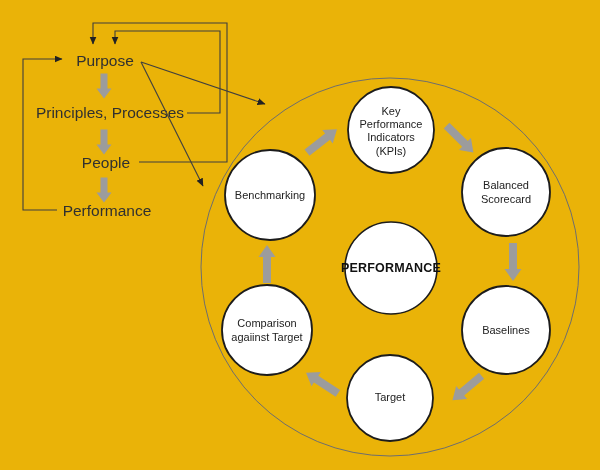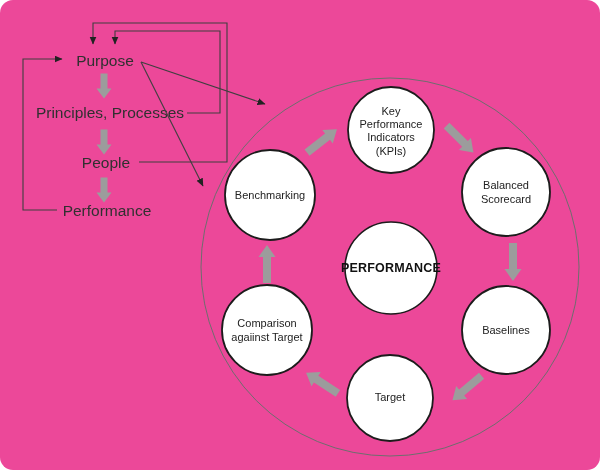--- a/index.html
+++ b/index.html
@@ -4,24 +4,23 @@
 <style>
   html, body {
     margin: 0;
     padding: 0;
     background: #ffffff;
   }
   .stage {
     position: relative;
     width: 600px;
     height: 470px;
-    background: #ec4899;
+    background: #eab308;
     font-family: "Liberation Sans", sans-serif;
     overflow: hidden;
-    border-radius: 13px;
   }
   svg { display: block; }
 
   .thin-line {
     fill: none;
     stroke: #3f3f3f;
     stroke-width: 1.1;
   }
   .outer-circle {
     fill: none;

